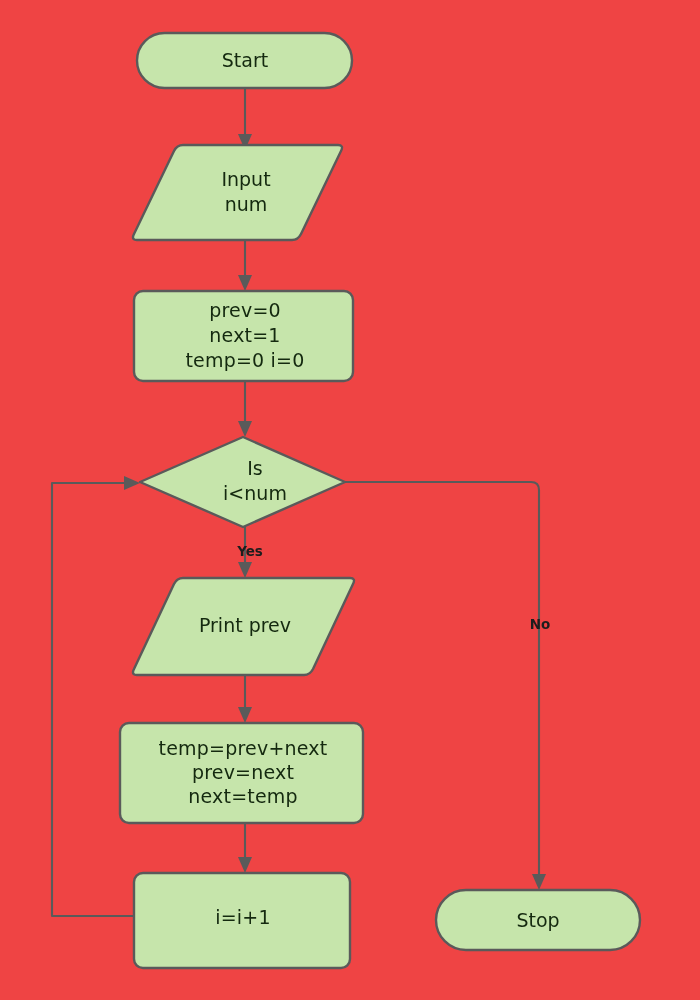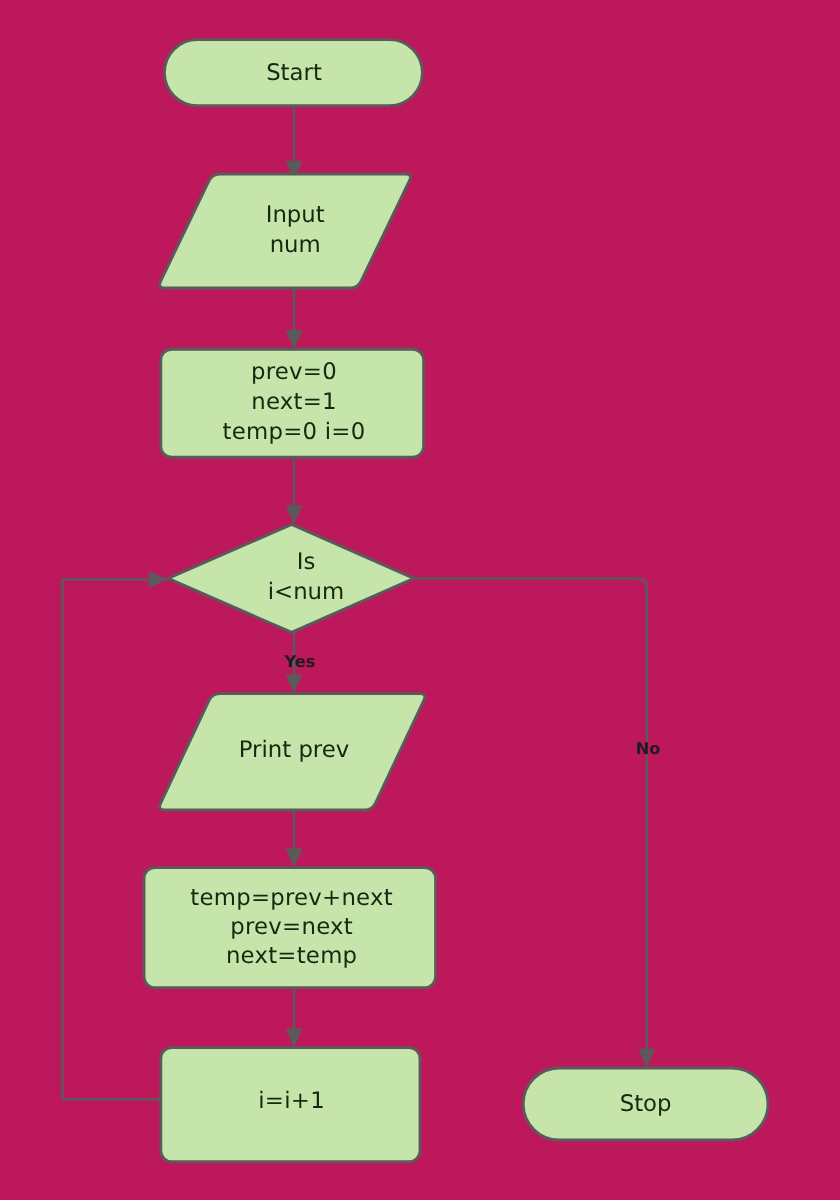--- a/index.html
+++ b/index.html
@@ -8,21 +8,21 @@
     padding: 0;
     background: #ffffff;
   }
   body {
     font-family: "DejaVu Sans", "Liberation Sans", sans-serif;
   }
   #flowchart-canvas {
     position: relative;
     width: 700px;
     height: 1000px;
-    background: #be185d;
+    background: #ef4444;
     overflow: hidden;
   }
   svg.chart-svg {
     display: block;
     width: 700px;
     height: 1000px;
   }
   .node-shape {
     fill: #c6e5ab;
     stroke: #5a5a5a;

